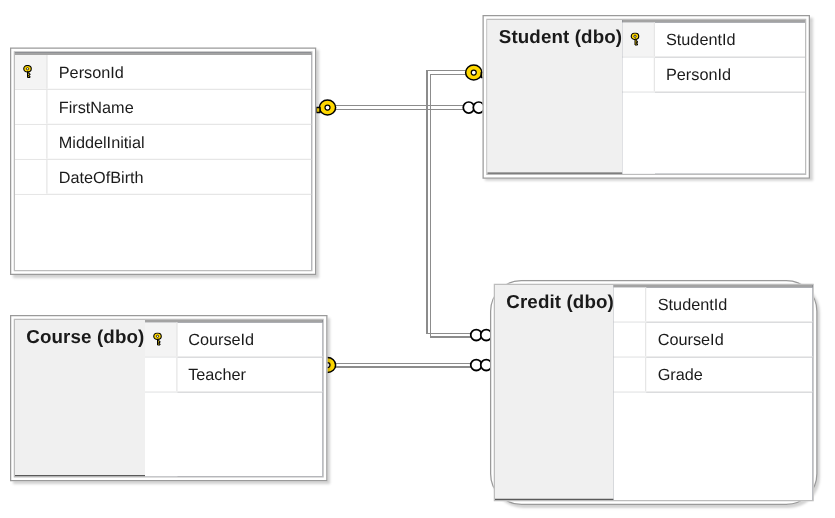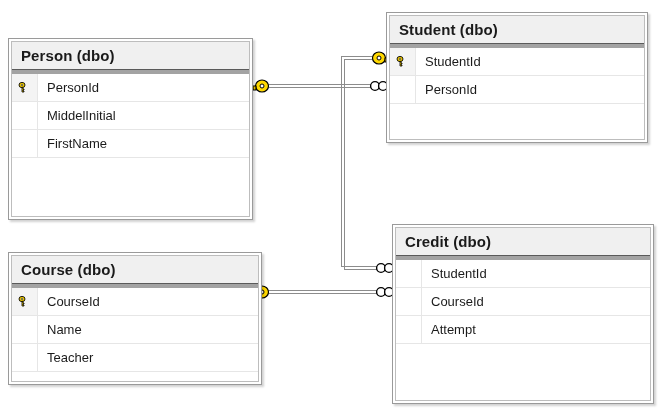--- a/index.html
+++ b/index.html
@@ -25,39 +25,39 @@
     box-shadow:1px 1px 0 0 #ffffff inset,
                2px 2px 2px rgba(0,0,0,.18);
     box-sizing:border-box;
     padding:2px;
   }
   .tbl-inner{
     border:1px solid #bdbdbd;
     box-sizing:border-box;
     height:100%;
     background:#ffffff;
-    display:flex;flex-direction:column;
+    display:flex;flex-direction:row;
   }
   .tbl-title{
     background:#f0f0f0;
     border-bottom:1px solid #5a5a5a;
     color:#1a1a1a;
     font-weight:bold;
     font-size:15px;
     line-height:1;
     padding:6px 0 6px 9px;
     letter-spacing:.1px;
     white-space:nowrap;
     flex:0 0 auto;
   }
   .tbl-body{
     flex:1 1 auto;
     display:flex;flex-direction:column;
     background:#0f172a;
-    border-top:4px solid #a3a3a3;
+    border-top:2px solid #a3a3a3;
   }
   .row{
     display:flex;
     align-items:center;
     height:27px;
     flex:0 0 27px;
     border-bottom:1px solid #e6e6e6;
     background:#ffffff;
   }
   .row.filler{
@@ -138,45 +138,48 @@
     </g>
 
     <g>
       <circle cx="381" cy="292" r="4.4" fill="#ffffff" stroke="#000" stroke-width="1.4"></circle>
       <circle cx="389" cy="292" r="4.4" fill="#ffffff" stroke="#000" stroke-width="1.4"></circle>
     </g>
   </svg>
 
   <div class="tbl" id="tbl-person" style="left: 8px; top: 38px; width: 245px; height: 182px;">
     <div class="tbl-inner">
-      <div class="tbl-title">Person (dbo)</div>
       <div class="tbl-body">
 
         <div class="row">
           <span class="gutter pk">
             <svg class="key-icon" viewBox="0 0 13 11">
               <ellipse cx="4" cy="3" rx="3" ry="2.6" fill="#ffd800" stroke="#000" stroke-width=".9"></ellipse>
               <circle cx="4" cy="3" r=".9" fill="#fff" stroke="#000" stroke-width=".6"></circle>
               <path d="M4 5.2 L4 10 L6 10 L6 9 L5 9 L5 8 L6 8 L6 7 L5 7 L5 5.4 Z" fill="#ffd800" stroke="#000" stroke-width=".8" stroke-linejoin="round"></path>
             </svg>
           </span>
           <span class="fname">PersonId</span>
         </div>
 
         <div class="row">
           <span class="gutter"></span>
+          <span class="fname">FirstName</span>
+        </div>
+
+        <div class="row">
+          <span class="gutter"></span>
           <span class="fname">MiddelInitial</span>
         </div>
 
-        <div class="row">
-          <span class="gutter"></span>
-          <span class="fname">FirstName</span>
-        </div>
-
-
+
+        <div class="row">
+          <span class="gutter"></span>
+          <span class="fname">DateOfBirth</span>
+        </div>
 
         <div class="row filler">
           <span class="gutter"></span>
           <span class="fname"></span>
         </div>
       </div>
     </div>
   </div>
 
   <div class="tbl" id="tbl-student" style="left: 386px; top: 12px; width: 262px; height: 131px;">
@@ -218,58 +221,54 @@
           <span class="gutter pk">
             <svg class="key-icon" viewBox="0 0 13 11">
               <ellipse cx="4" cy="3" rx="3" ry="2.6" fill="#ffd800" stroke="#000" stroke-width=".9"></ellipse>
               <circle cx="4" cy="3" r=".9" fill="#fff" stroke="#000" stroke-width=".6"></circle>
               <path d="M4 5.2 L4 10 L6 10 L6 9 L5 9 L5 8 L6 8 L6 7 L5 7 L5 5.4 Z" fill="#ffd800" stroke="#000" stroke-width=".8" stroke-linejoin="round"></path>
             </svg>
           </span>
           <span class="fname">CourseId</span>
         </div>
 
-        <div class="row">
-          <span class="gutter"></span>
-          <span class="fname">Name</span>
-        </div>
 
         <div class="row">
           <span class="gutter"></span>
           <span class="fname">Teacher</span>
         </div>
 
         <div class="row filler">
           <span class="gutter"></span>
           <span class="fname"></span>
         </div>
       </div>
     </div>
   </div>
 
-  <div class="tbl" id="tbl-credit" style="left: 392px; top: 224px; width: 262px; height: 180px;">
+  <div class="tbl" id="tbl-credit" style="left: 392px; top: 224px; width: 262px; height: 180px; border-radius: 25px;">
     <div class="tbl-inner">
       <div class="tbl-title">Credit (dbo)</div>
       <div class="tbl-body">
 
         <div class="row">
           <span class="gutter"></span>
           <span class="fname">StudentId</span>
         </div>
 
         <div class="row">
           <span class="gutter"></span>
           <span class="fname">CourseId</span>
         </div>
 
-
-        <div class="row">
-          <span class="gutter"></span>
-          <span class="fname">Attempt</span>
-        </div>
+        <div class="row">
+          <span class="gutter"></span>
+          <span class="fname">Grade</span>
+        </div>
+
 
         <div class="row filler">
           <span class="gutter"></span>
           <span class="fname"></span>
         </div>
       </div>
     </div>
   </div>
 
 </div>

